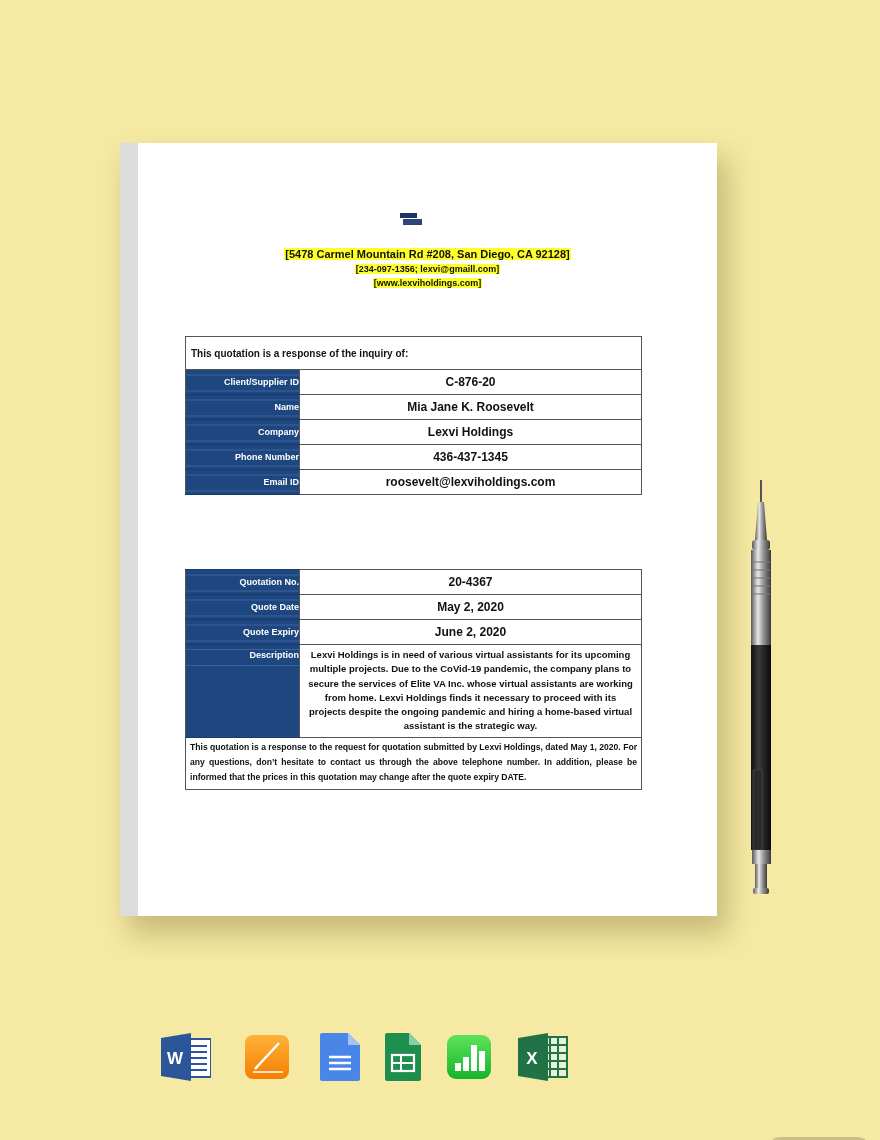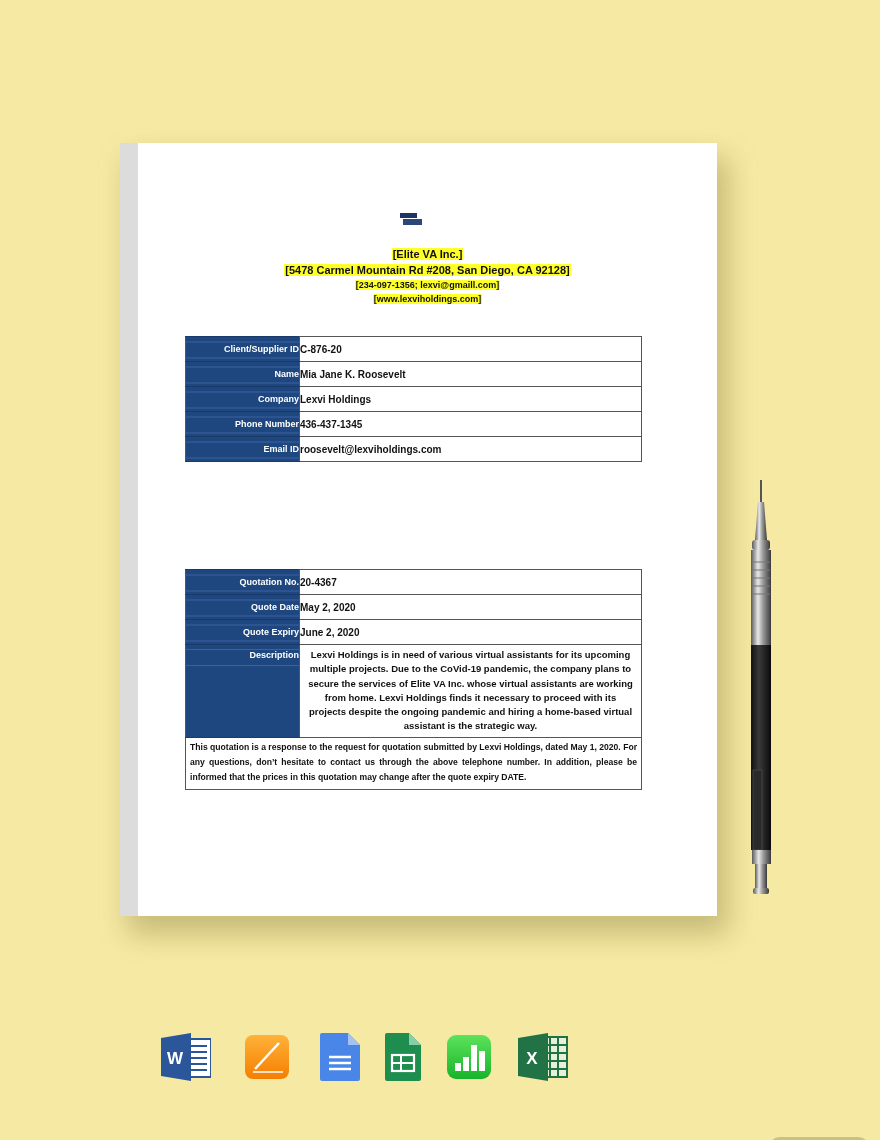--- a/index.html
+++ b/index.html
@@ -39,21 +39,21 @@
     width: 114px; background: #1f477f; color: #ffffff; text-align: right;
     font-weight: bold; font-size: 9px;
     background-image: linear-gradient(to bottom, transparent 0 4px, #3a62a0 4px 5px, transparent 5px 20px, #3a62a0 20px 21px, transparent 21px);
     border-color: #1a3a6a #555 #1a3a6a #555;
   }
   td.label.tall {
     vertical-align: top; padding-top: 5px;
     background-image: linear-gradient(to bottom, transparent 0 4px, #3a62a0 4px 5px, transparent 5px 20px, #3a62a0 20px 21px, transparent 21px);
     background-repeat: no-repeat;
   }
-  td.value { background: #fff; color: #111; text-align: left; font-weight: bold; font-size: 10px; }
+  td.value { background: #fff; color: #111; text-align: center; font-weight: bold; font-size: 12px; }
   td.intro { height: 33px; padding-left: 5px; font-weight: bold; font-size: 10px; color: #111; }
   td.desc { text-align: center; font-weight: bold; font-size: 9.5px; line-height: 14.3px; padding: 3px 6px; color: #111; }
   td.note { text-align: justify; font-weight: bold; font-size: 8.6px; line-height: 15px; padding: 2px 4px 4px 4px; height: auto; color: #111; }
   #t1 { top: 193px; }
   #t2 { top: 410px; margin-top: 16px; }
 
   .pencil { position: absolute; left: 740px; top: 480px; width: 40px; height: 440px; }
   .icons { position: absolute; top: 1033px; left: 0; width: 880px; height: 50px; }
   .icon { position: absolute; top: 0; width: 50px; height: 48px; }
   .badge {
@@ -69,28 +69,30 @@
 
 <div class="page">
   <div class="page-spine"></div>
 
   <div class="logo">
     <div class="bar1"></div>
       <div class="bar2"></div>
   </div>
 
   <div class="header">
-    <span class="line h1"><span class="hl">[Elite VA Inc.]</span></span>
     <span class="line h2"><span class="hl">[5478 Carmel Mountain Rd #208, San Diego, CA 92128]</span></span>
     <span class="line h3"><span class="hl">[234-097-1356; lexvi@gmaill.com]</span></span>
     <span class="line h4"><span class="hl">[www.lexviholdings.com]</span></span>
   </div>
 
   <table id="t1">
     <tbody>
+        <tr>
+          <td colspan="2" class="intro">This quotation is a response of the inquiry of:</td>
+        </tr>
     <tr>
       <td class="label">Client/Supplier ID</td>
       <td class="value">C-876-20</td>
     </tr>
     <tr>
       <td class="label">Name</td>
       <td class="value">Mia Jane K. Roosevelt</td>
     </tr>
     <tr>
       <td class="label">Company</td>

